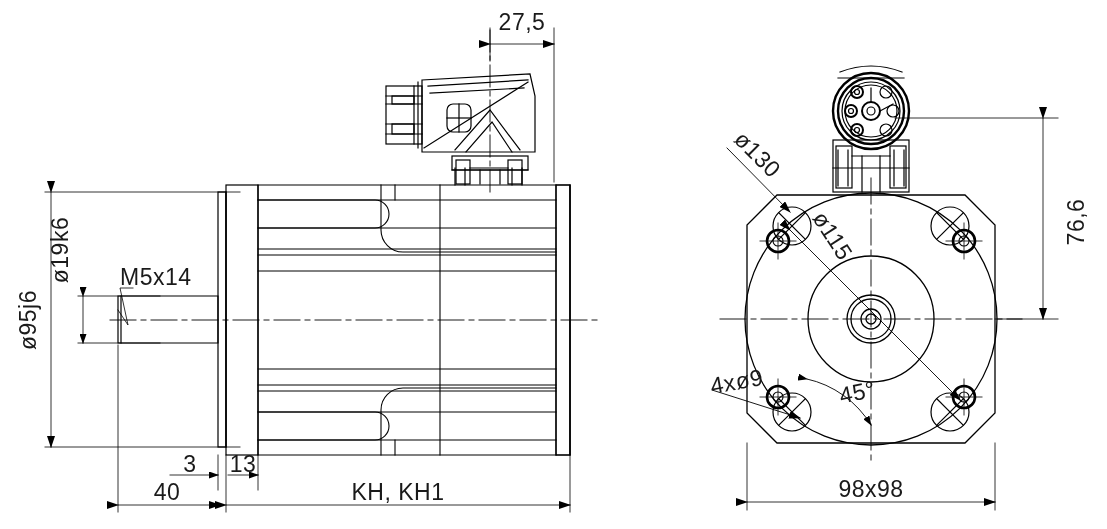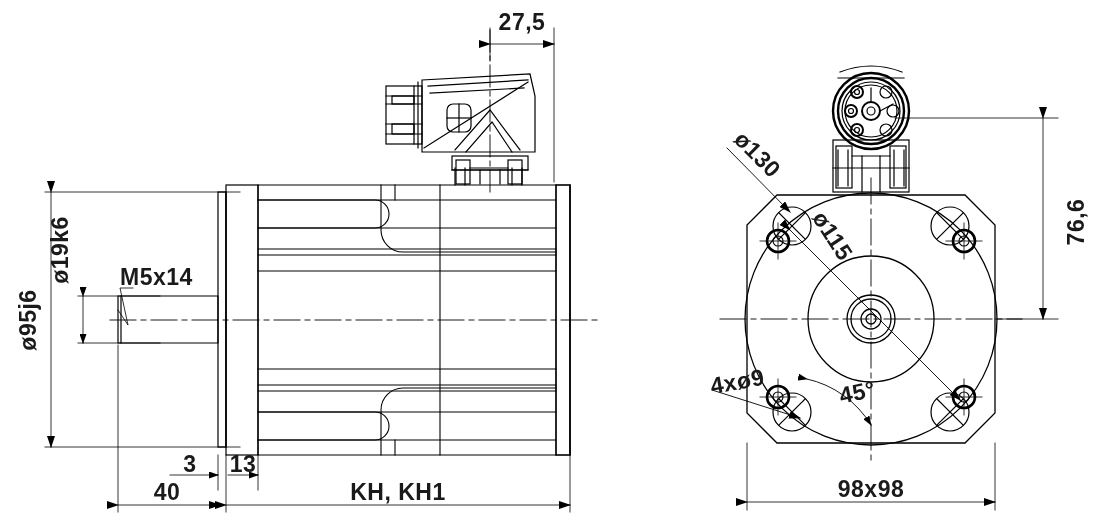--- a/index.html
+++ b/index.html
@@ -10,21 +10,20 @@
   }
   body {
     font-family: "Liberation Sans", sans-serif;
   }
   #sheet {
     position: relative;
     width: 1107px;
     height: 529px;
     background: #ffffff;
     overflow: hidden;
-    font-weight: bold;
   }
   #sheet svg {
     display: block;
     position: absolute;
     left: 0;
     top: 0;
   }
   .dimtext {
     font-family: "Liberation Sans", sans-serif;
     font-size: 23px;

